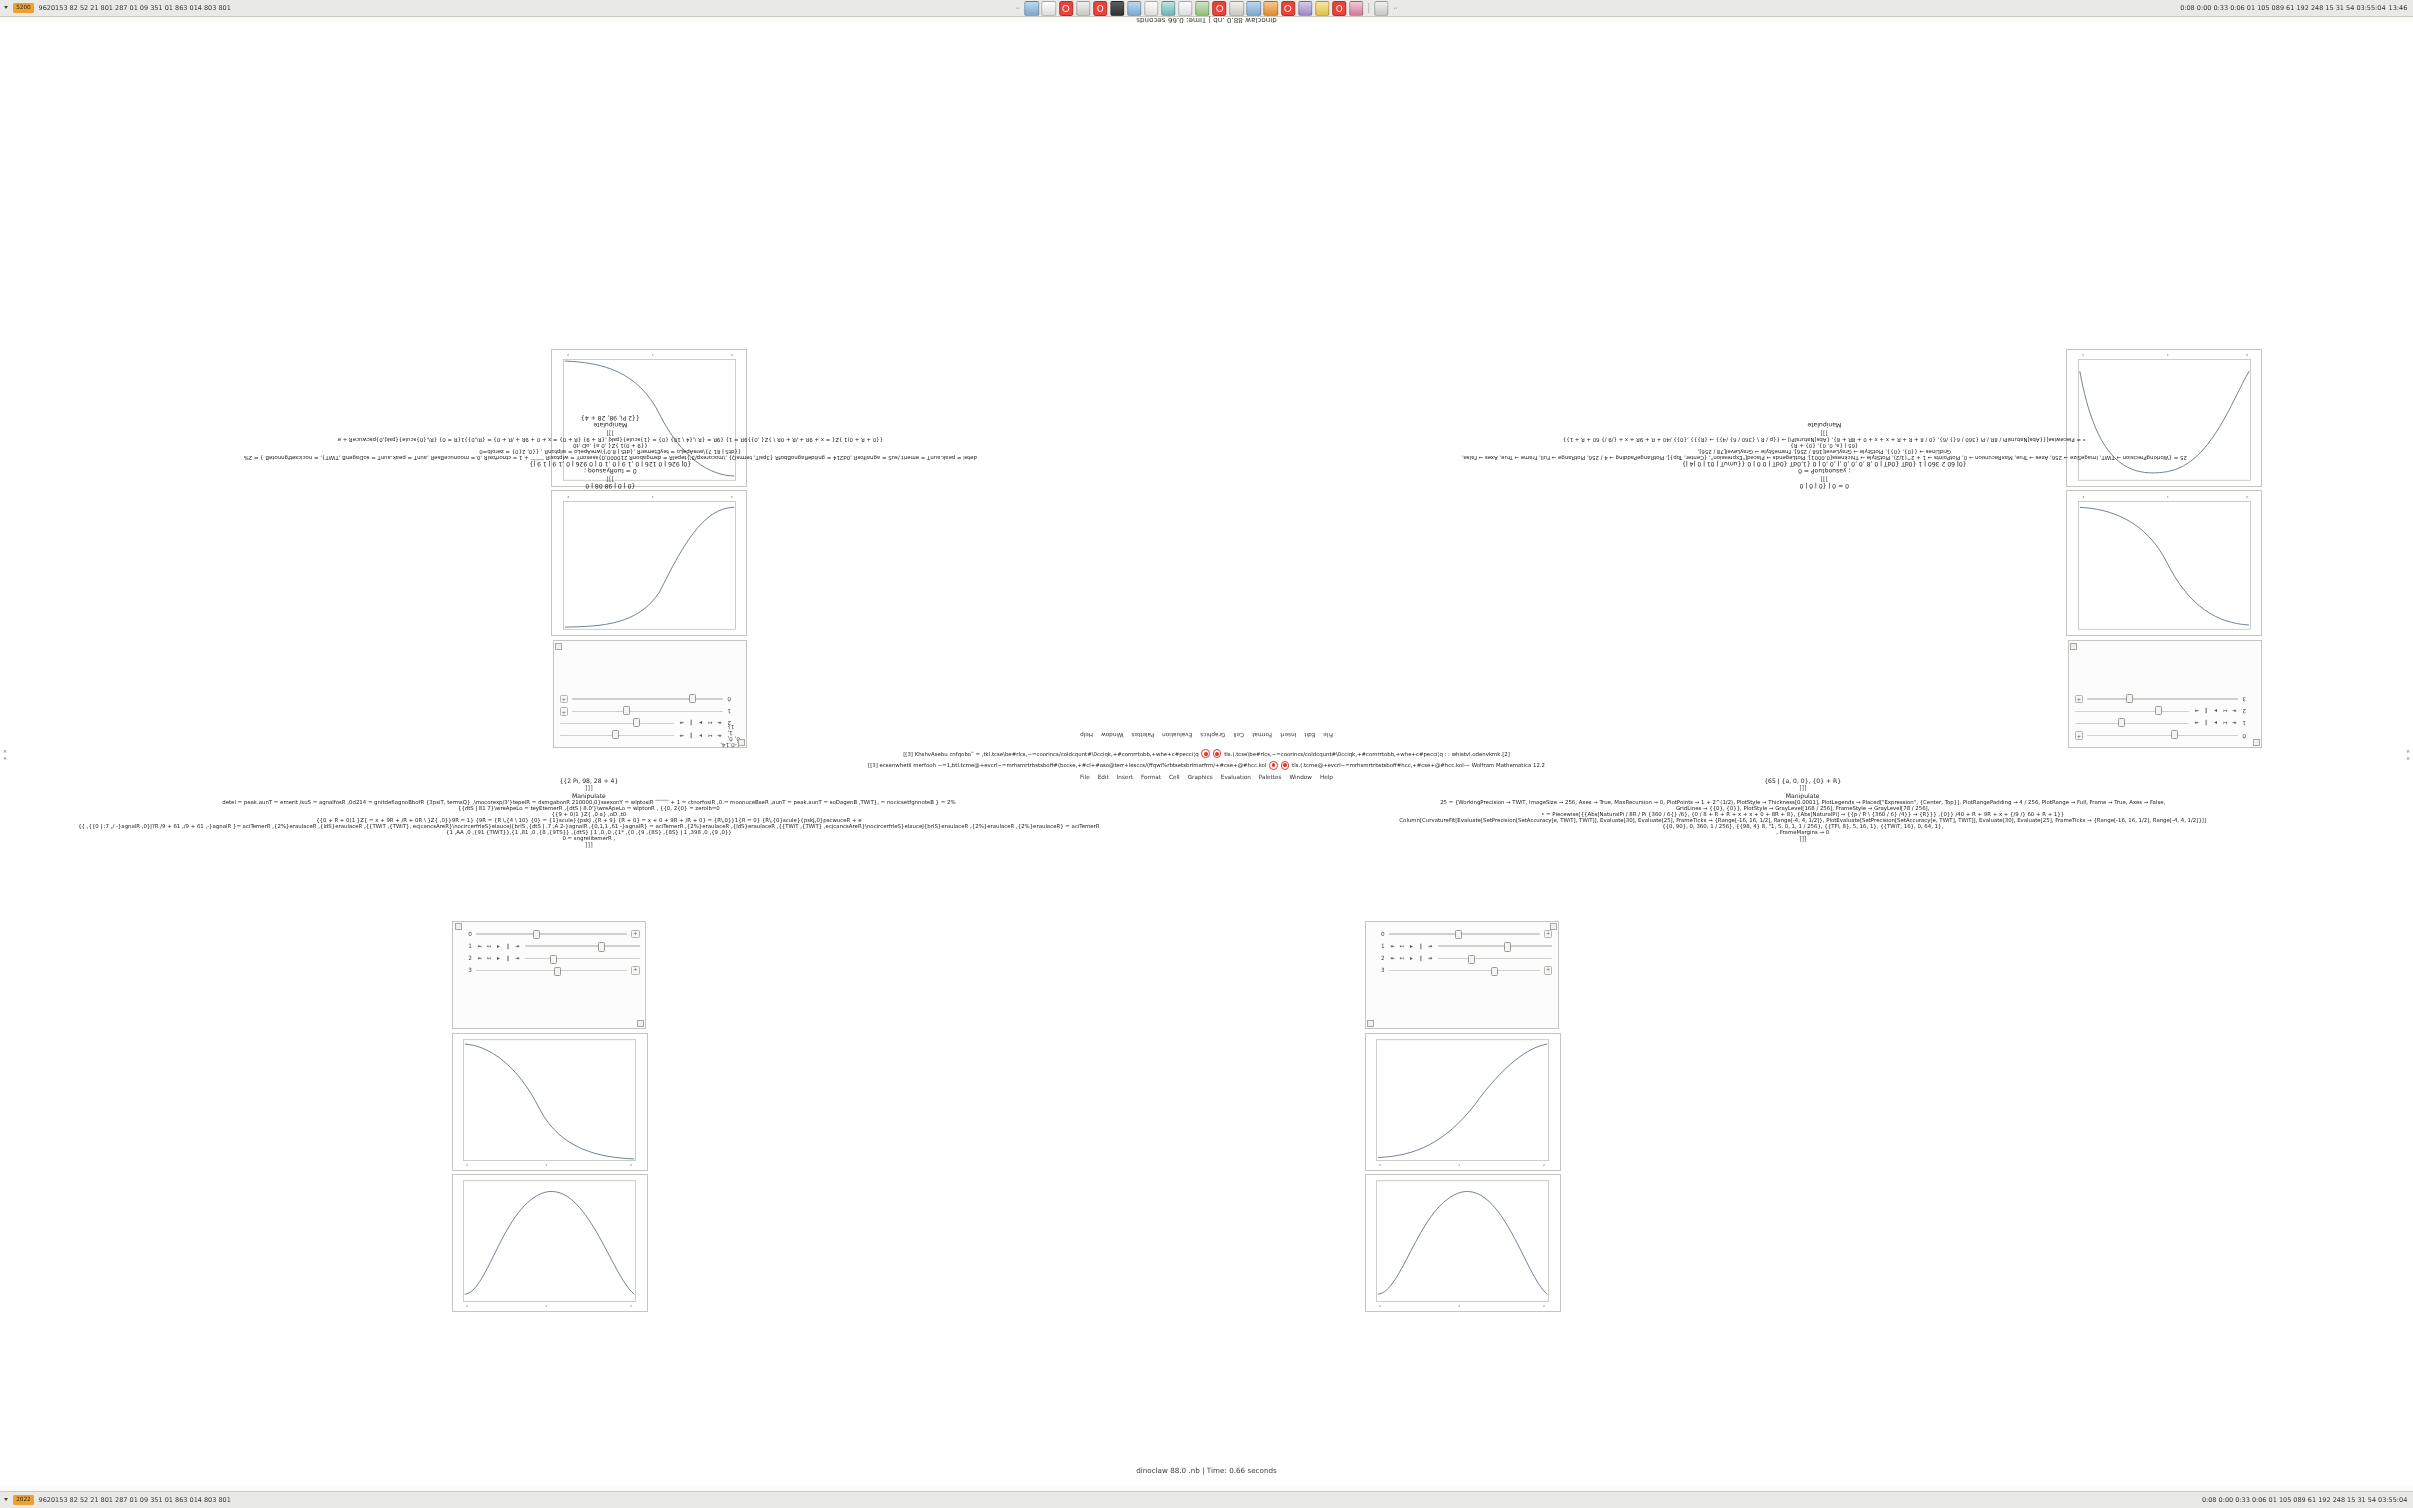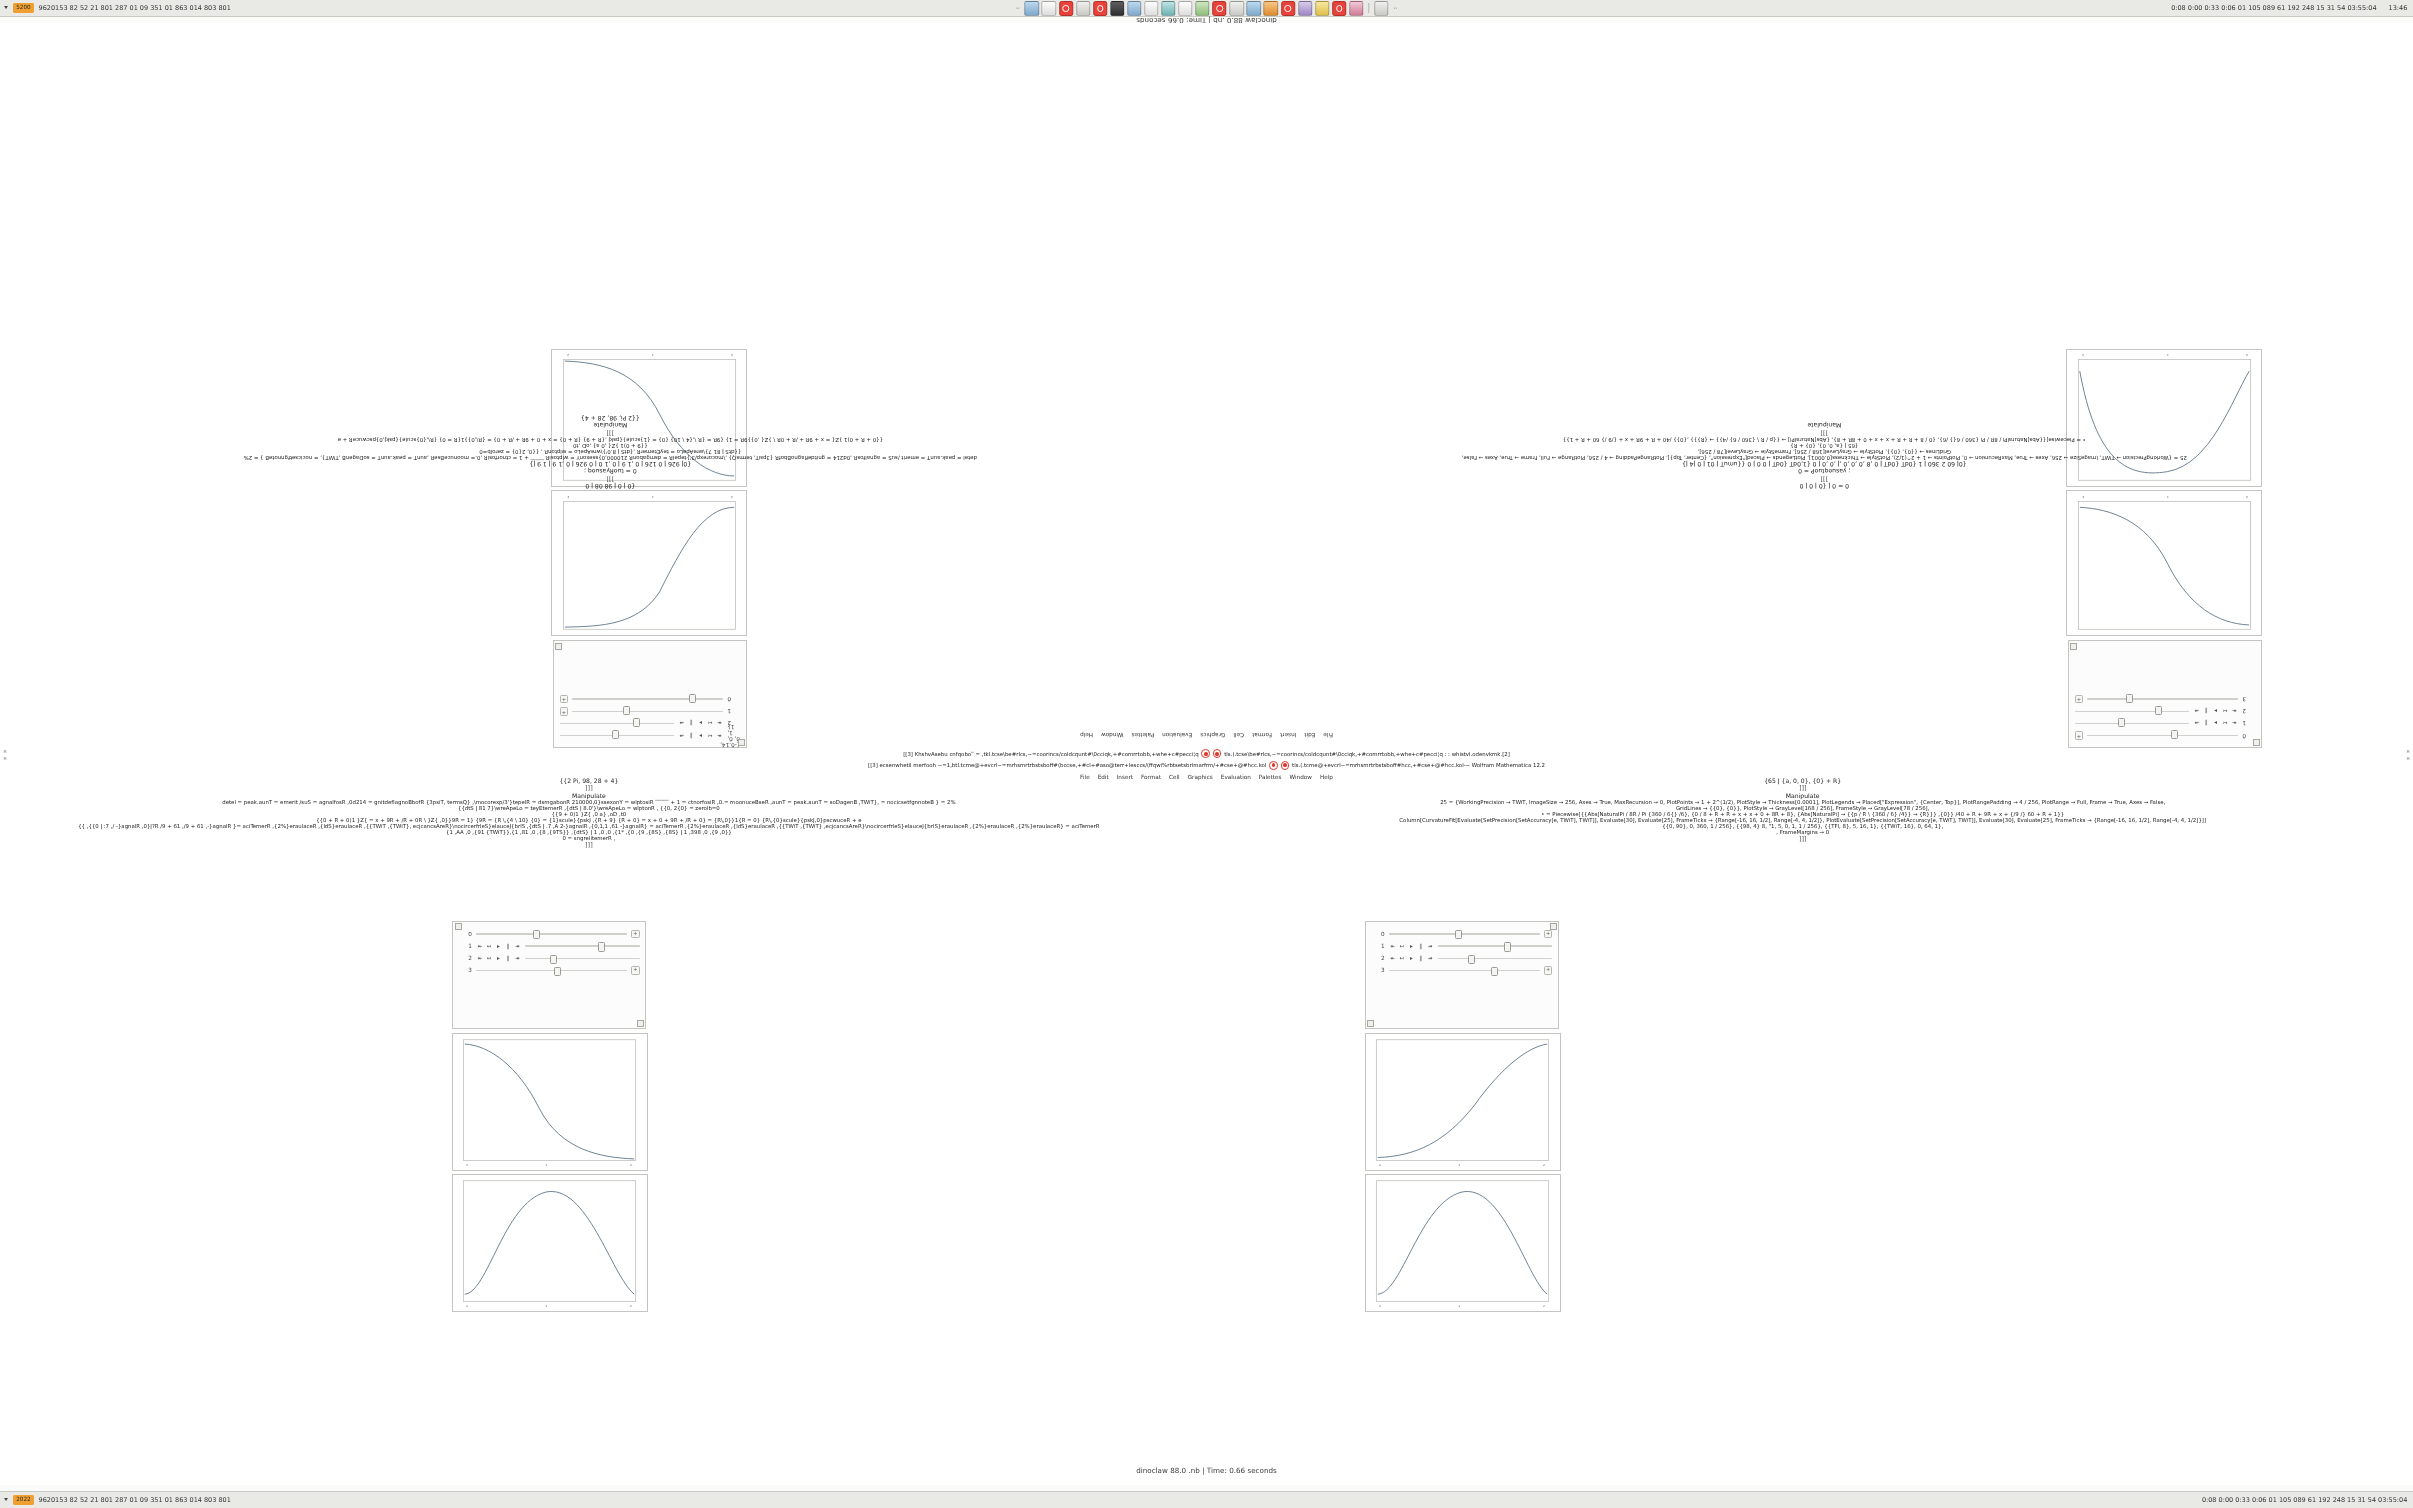--- a/index.html
+++ b/index.html
@@ -4,21 +4,21 @@
 <style>
   html,body{margin:0;padding:0;background:#f2f2f0;}
   body{width:2413px;height:1508px;font-family:"DejaVu Sans",sans-serif;font-size:8px;color:#222;overflow:hidden;position:relative;}
   .root{position:absolute;inset:0;background:#fbfbfa;}
 
   
   .sysbar{position:absolute;left:0;width:2413px;height:16px;background:#e9e9e6;border-bottom:0.7px solid #c9c9c4;display:flex;align-items:center;font-size:6.5px;color:#333;}
   .sysbar.top{top:0;}
   .sysbar.bottom{bottom:0;border-bottom:none;border-top:0.7px solid #c9c9c4;}
   .sysbar .left{display:flex;align-items:center;gap:4.3px;padding-left:4.3px;white-space:nowrap;}
-  .sysbar .right{display:flex;align-items:center;gap:12px;position:absolute;right:5.7px;white-space:nowrap;}
+  .sysbar .right{display:flex;align-items:center;gap:3px;position:absolute;right:5.7px;white-space:nowrap;}
   .menu-tri{width:0;height:0;border-left:2.9px solid transparent;border-right:2.9px solid transparent;border-top:3.6px solid #444;}
   .sys-orange{background:#f0a030;color:#2a2a2a;padding:0 3.6px;border-radius:1.4px;font-size:5.7px;line-height:9.3px;}
 
   
   .dock{position:absolute;left:50%;transform:translateX(-50%);display:flex;align-items:center;gap:2.9px;}
   .dock.top{top:1.4px;}
   .dock.bottom{bottom:1.4px;}
   .dock .app{width:12.2px;height:12.2px;border-radius:2.2px;border:0.7px solid rgba(0,0,0,.25);position:relative;}
   .dock .sep{width:0.7px;height:10px;background:#b8b8b2;margin:0 2.2px;}
   .dock .txt{font-size:5.7px;color:#444;padding:0 2.2px;}

